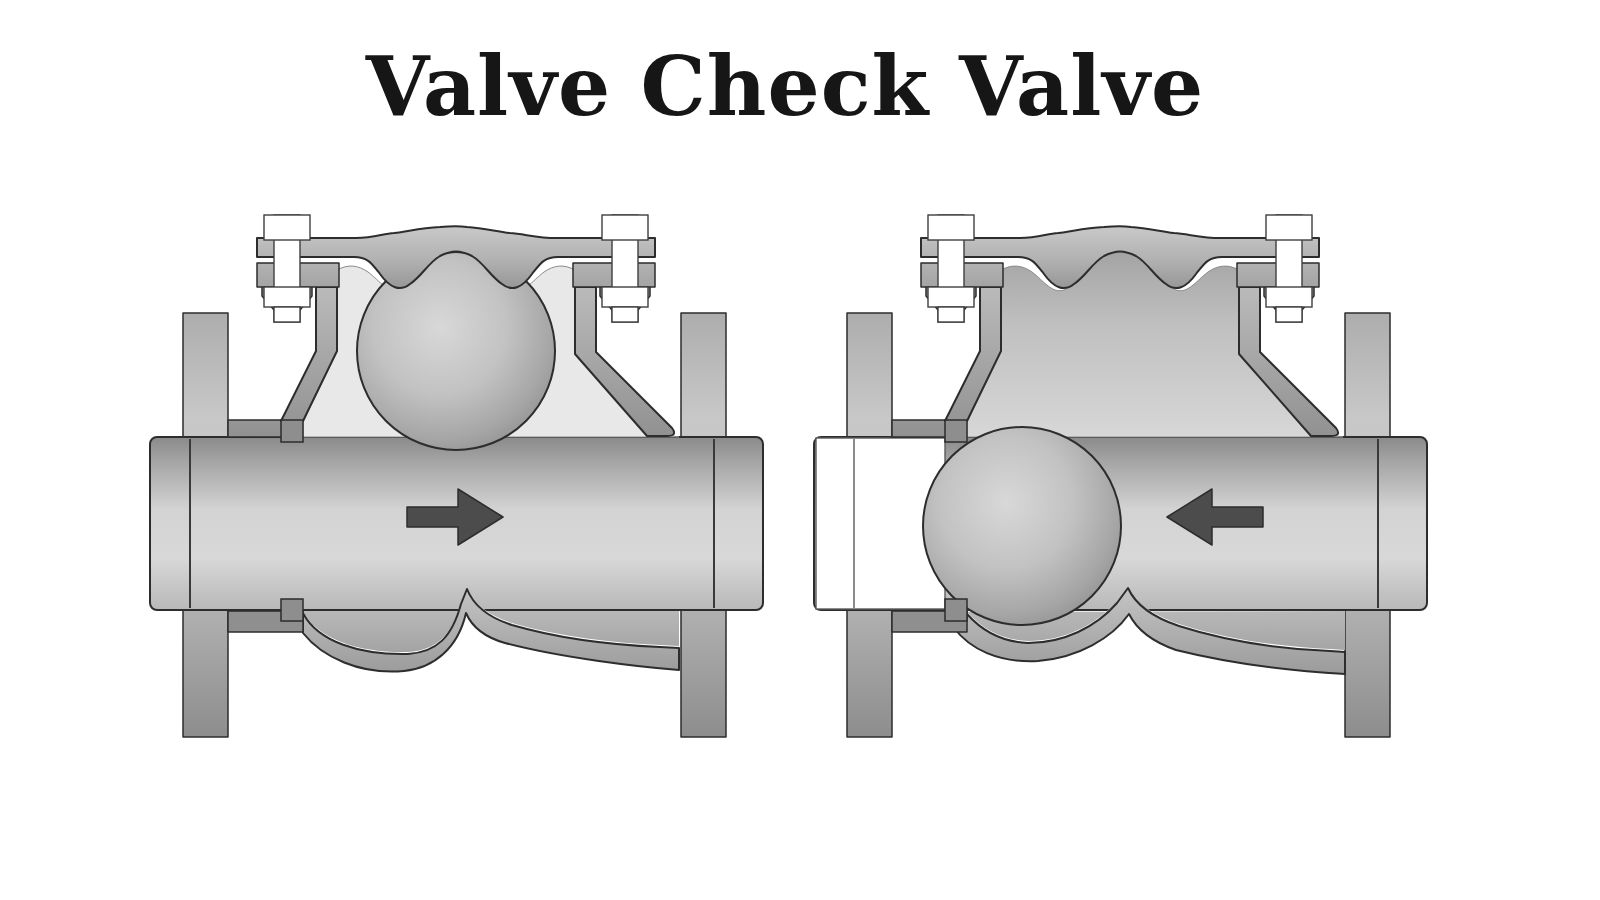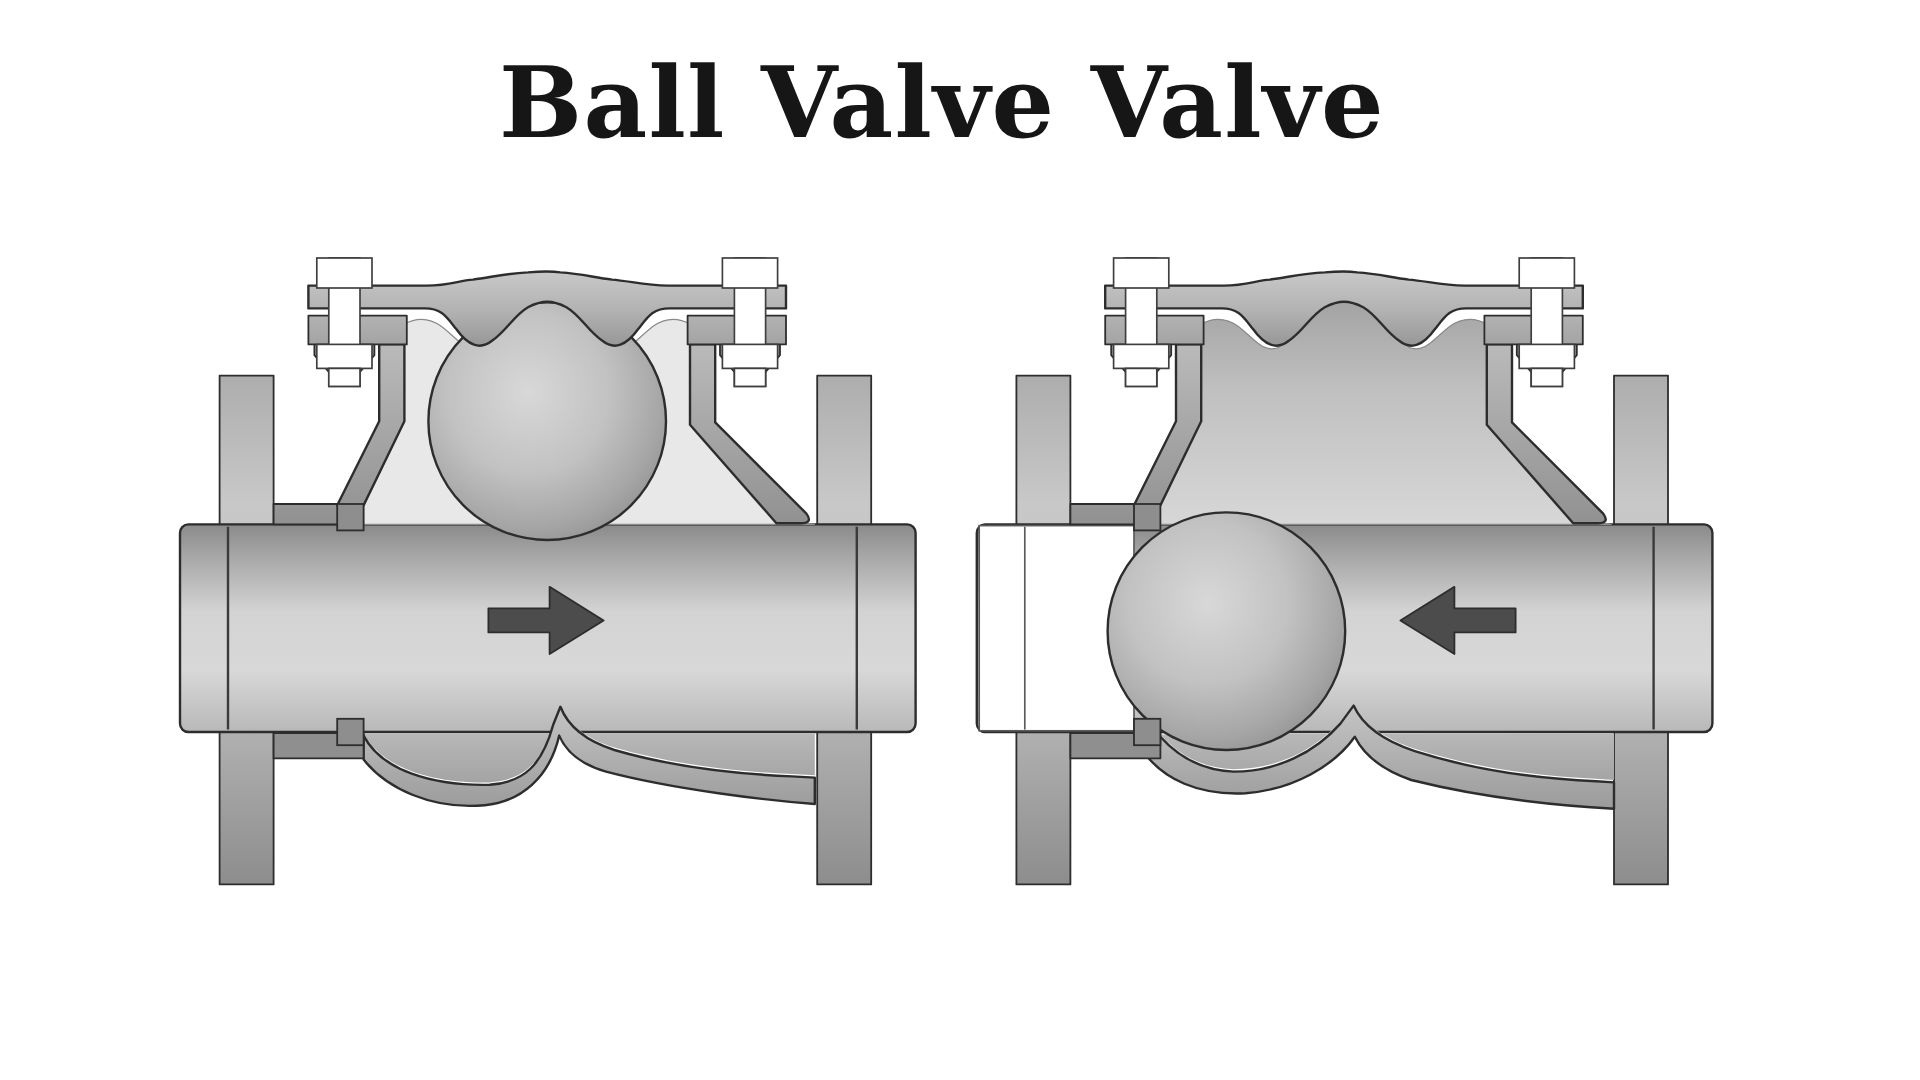--- a/index.html
+++ b/index.html
@@ -15,21 +15,21 @@
   .seat{fill:#8e8e8e;stroke:#2d2d2d;stroke-width:1.5;}
   .arrow{fill:#4c4c4c;stroke:#2d2d2d;stroke-width:1.5;stroke-linejoin:round;}
   .emptyPipe{fill:#ffffff;stroke:#5a5a5a;stroke-width:1.4;}
   .emptyCap{stroke:#5a5a5a;stroke-width:1.4;}
   .cavityL{fill:#e8e8e8;stroke:#8a8a8a;stroke-width:1;}
 </style>
 </head>
 <body>
 
 <div class="canvas">
-  <h1 class="title">Ball Valve Valve</h1>
+  <h1 class="title">Valve Check Valve</h1>
 
   <svg width="1600" height="900" viewBox="0 0 1600 900">
     <defs>
       <linearGradient id="gPipe" gradientUnits="userSpaceOnUse" x1="0" y1="437" x2="0" y2="678">
         <stop offset="0" stop-color="#8a8a8a"></stop>
           <stop offset="0.09" stop-color="#a2a2a2"></stop>
         <stop offset="0.3" stop-color="#d3d3d3"></stop>
           <stop offset="0.5" stop-color="#d8d8d8"></stop>
         <stop offset="0.72" stop-color="#b8b8b8"></stop>
           <stop offset="1" stop-color="#979797"></stop>

